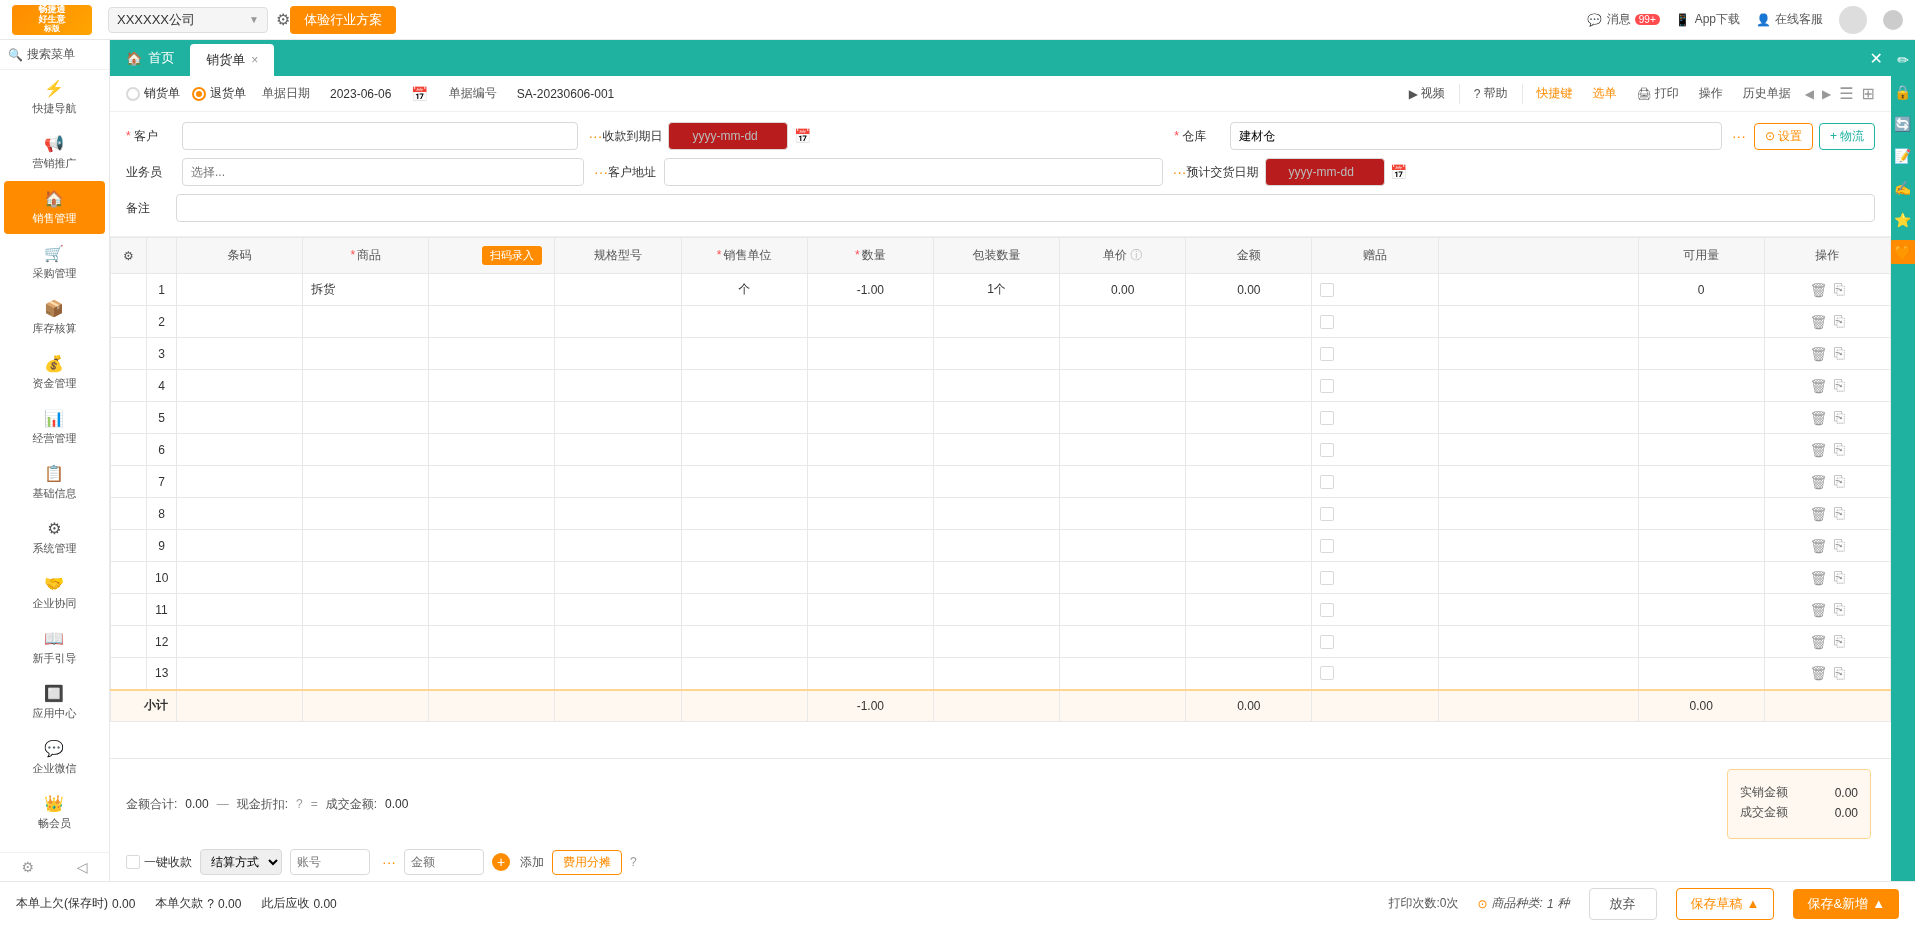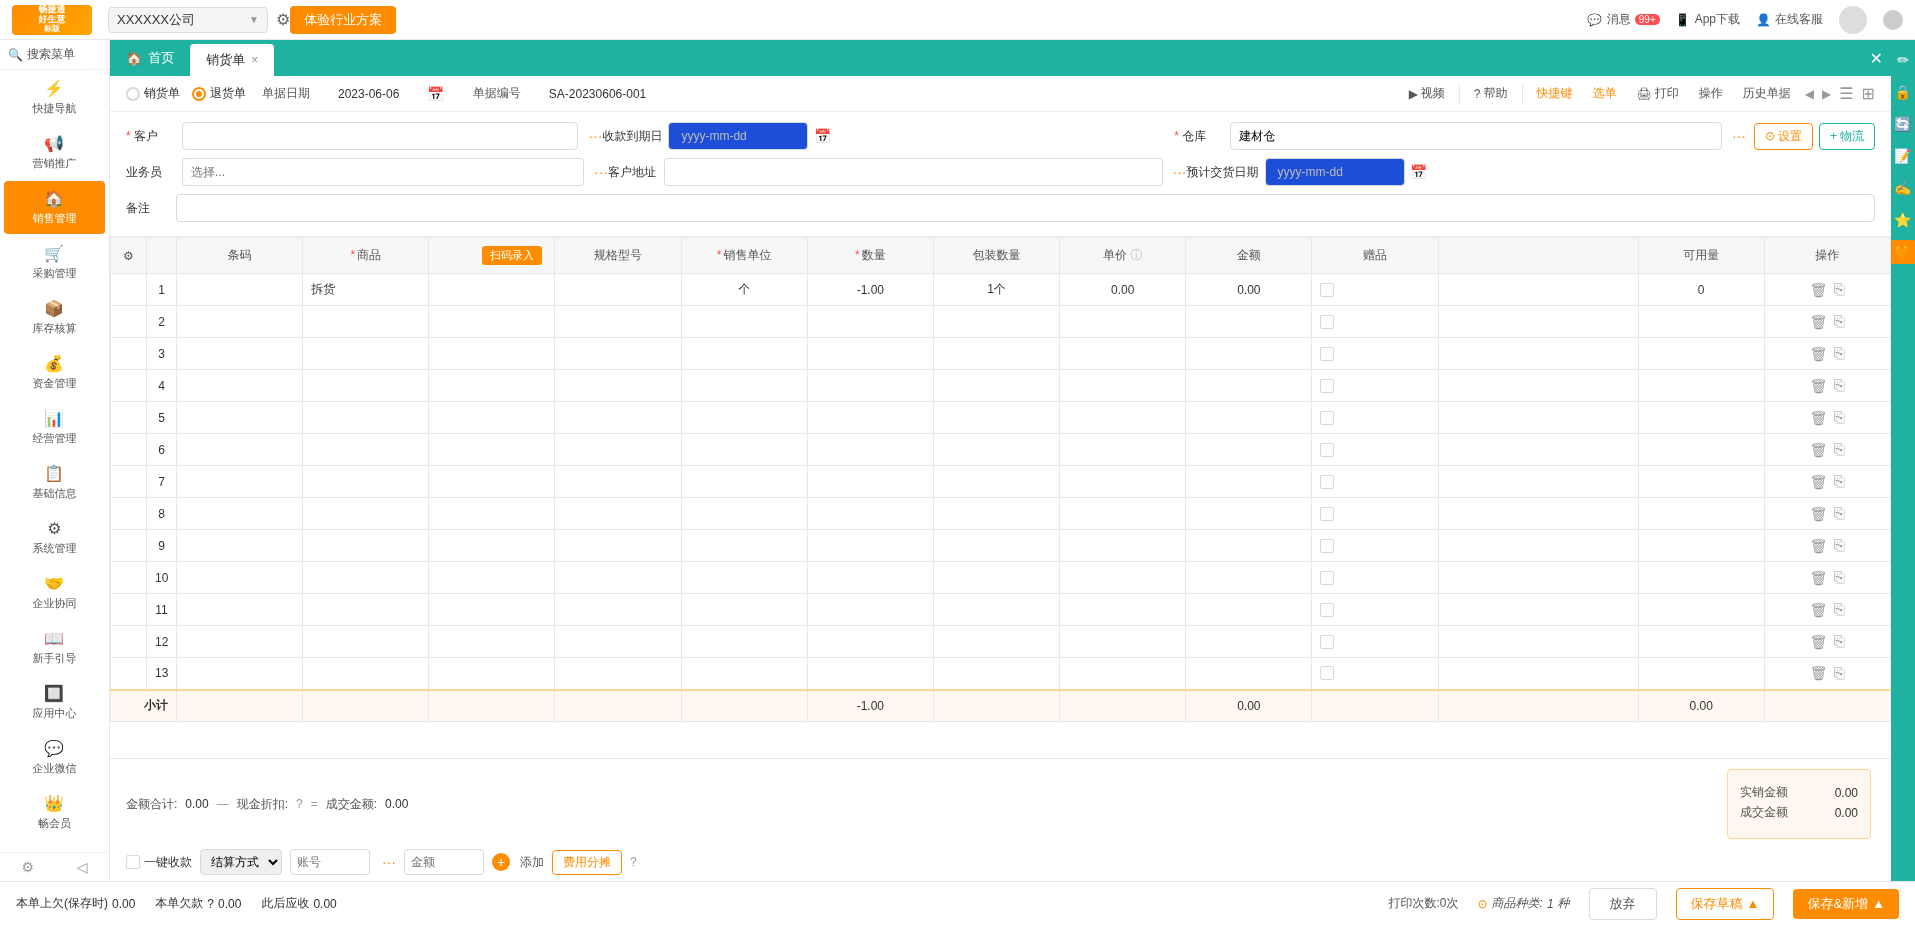--- a/index.html
+++ b/index.html
@@ -43,32 +43,32 @@
     .close-btn { color: #fff; cursor: pointer; font-size: 16px; }
 
     
     .form-area { padding: 10px 16px 6px; border-bottom: 1px solid #f0f0f0; flex-shrink: 0; }
     .form-row { display: flex; align-items: center; margin-bottom: 8px; gap: 0; }
     .form-group { display: flex; align-items: center; flex: 1; gap: 6px; min-width: 0; }
     .form-label { color: #333; white-space: nowrap; font-size: 12px; min-width: 50px; }
     .form-label.required::before { content: '* '; color: #ff4d4f; }
     .form-input { border: 1px solid #d9d9d9; border-radius: 4px; padding: 4px 8px; font-size: 12px; flex: 1; min-width: 0; background: #fff; height: 28px; }
     .form-input.placeholder-style { color: #bbb; }
-    .date-input { border: 1px solid #d9d9d9; border-radius: 4px; padding: 4px 12px; font-size: 12px; width: 140px; background: #1d4ed8; height: 28px; display: flex; align-items: center; gap: 4px; }
+    .date-input { border: 1px solid #d9d9d9; border-radius: 4px; padding: 4px 23px; font-size: 12px; width: 120px; background: #b91c1c; height: 28px; display: flex; align-items: center; gap: 4px; }
     .dots-btn { color: #ff8c00; cursor: pointer; font-size: 14px; margin-left: 4px; }
     .toolbar-right { display: flex; align-items: center; gap: 8px; margin-left: auto; flex-shrink: 0; }
     .toolbar-btn { display: flex; align-items: center; gap: 3px; color: #555; cursor: pointer; font-size: 12px; padding: 3px 6px; border-radius: 3px; }
     .toolbar-btn.orange { color: #ff8c00; }
     .radio-group { display: flex; align-items: center; gap: 12px; margin-right: 16px; }
     .radio-item { display: flex; align-items: center; gap: 4px; cursor: pointer; }
     .radio-circle { width: 14px; height: 14px; border-radius: 50%; border: 2px solid #d9d9d9; display: flex; align-items: center; justify-content: center; }
     .radio-circle.checked { border-color: #ff8c00; }
     .radio-circle.checked::after { content: ''; width: 6px; height: 6px; border-radius: 50%; background: #ff8c00; }
     .header-row { display: flex; align-items: center; padding: 6px 16px; border-bottom: 1px solid #f0f0f0; flex-shrink: 0; }
-    .doc-info { display: flex; align-items: center; gap: 28px; }
+    .doc-info { display: flex; align-items: center; gap: 20px; }
     .doc-label { color: #555; font-size: 12px; }
     .doc-value { color: #333; font-size: 12px; font-weight: 500; }
     .settings-btn { background: #fff; border: 1px solid #ff8c00; color: #ff8c00; border-radius: 4px; padding: 4px 10px; cursor: pointer; font-size: 12px; display: flex; align-items: center; gap: 3px; }
     .logistics-btn { background: #fff; border: 1px solid #20b2a0; color: #20b2a0; border-radius: 4px; padding: 4px 10px; cursor: pointer; font-size: 12px; display: flex; align-items: center; gap: 3px; }
 
     
     .table-container { flex: 1; overflow: auto; position: relative; }
     .data-table { width: 100%; border-collapse: collapse; table-layout: fixed; }
     .data-table th { background: #f7f7f7; border: 1px solid #e8e8e8; padding: 6px 8px; font-size: 12px; font-weight: 500; color: #555; white-space: nowrap; text-align: center; height: 36px; position: sticky; top: 0; z-index: 1; }
     .data-table td { border: 1px solid #e8e8e8; padding: 4px 8px; font-size: 12px; color: #333; height: 32px; text-align: center; }

